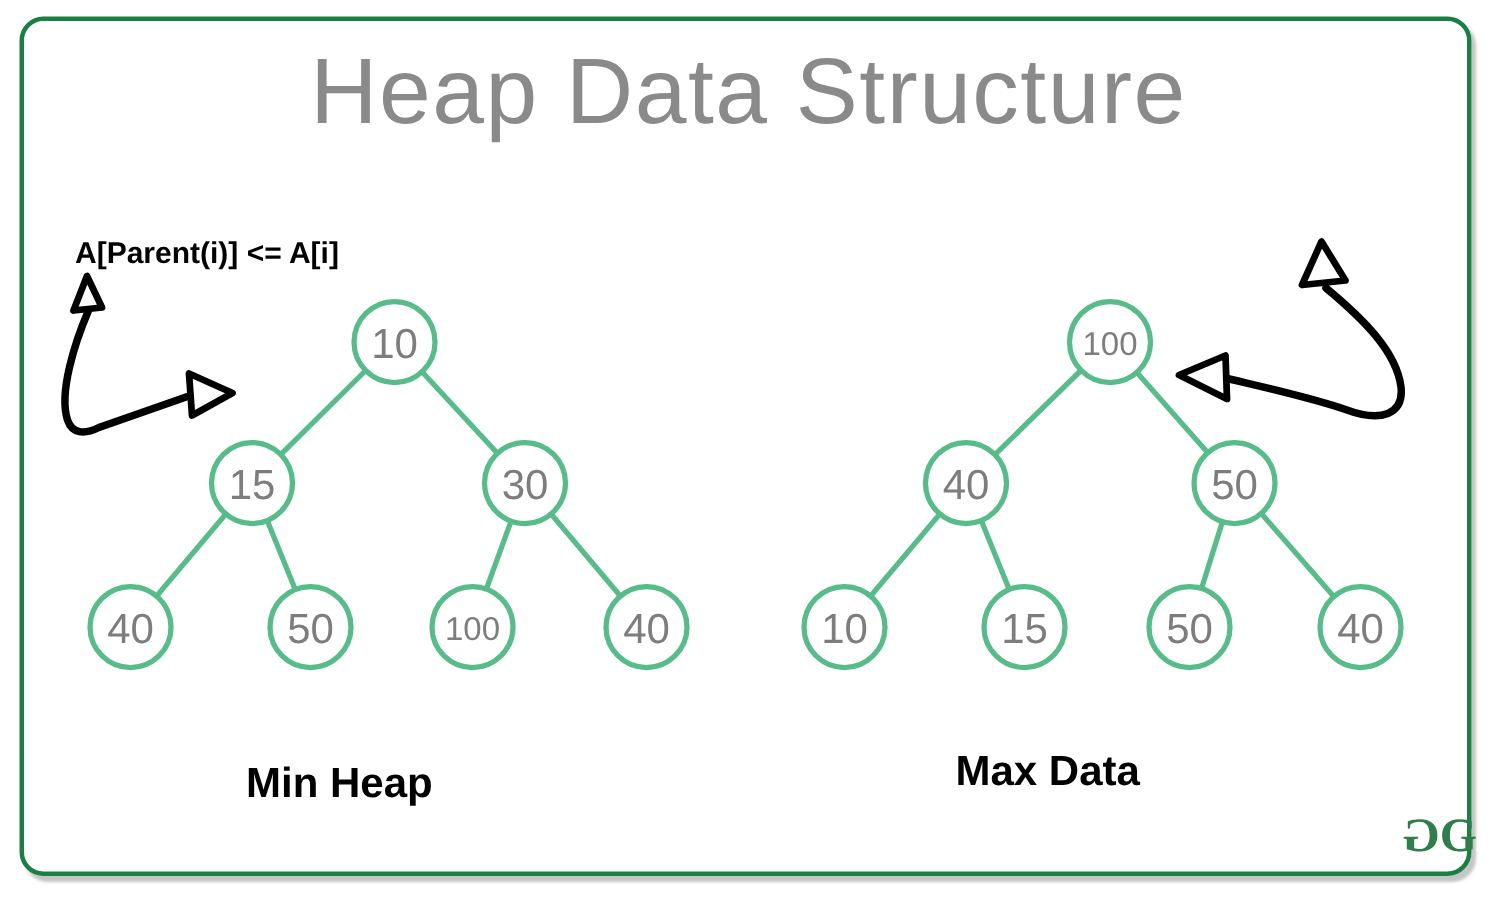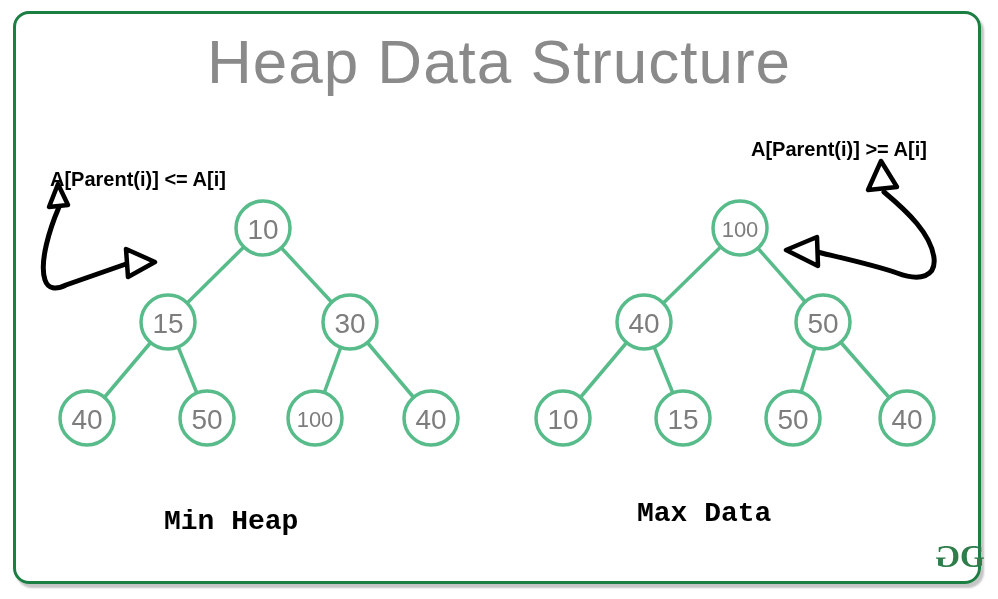--- a/index.html
+++ b/index.html
@@ -34,29 +34,28 @@
     letter-spacing: 1px;
     white-space: nowrap;
   }
   .annotation {
     position: absolute;
     font-size: 20px;
     font-weight: bold;
     color: #000000;
     white-space: nowrap;
   }
-  .annotation.min { left: 50px;  top: 158px; margin-top: 10px; }
+  .annotation.min { left: 50px;  top: 158px; }
   .annotation.max { left: 751px; top: 138px; }
   .tree-label {
     position: absolute;
     font-size: 28px;
     font-weight: bold;
     color: #000000;
     white-space: nowrap;
-    font-family: Liberation Mono, monospace;
   }
   .tree-label.min { left: 164px; top: 506px; }
   .tree-label.max { left: 637px; top: 498px; }
   svg.diagram {
     position: absolute;
     left: 0; top: 0;
   }
   .edge {
     stroke: var(--node-green, #57bb8a);
     stroke-width: 3.5;
@@ -103,21 +102,20 @@
 </head>
 <body>
 
 <div class="canvas">
 
   <div class="frame"></div>
 
   <div class="title">Heap Data Structure</div>
 
   <div class="annotation min">A[Parent(i)] &lt;= A[i]</div>
-  <div class="annotation max">A[Parent(i)] &gt;= A[i]</div>
 
   <svg class="diagram" width="998" height="599" viewBox="0 0 998 599">
 
     <g>
         <line x1="263" y1="228" x2="168" y2="322" class="edge"></line>
         <line x1="263" y1="228" x2="350" y2="322" class="edge"></line>
         <line x1="168" y1="322" x2="87" y2="418" class="edge"></line>
         <line x1="168" y1="322" x2="207" y2="418" class="edge"></line>
         <line x1="350" y1="322" x2="315" y2="418" class="edge"></line>
         <line x1="350" y1="322" x2="431" y2="418" class="edge"></line>

